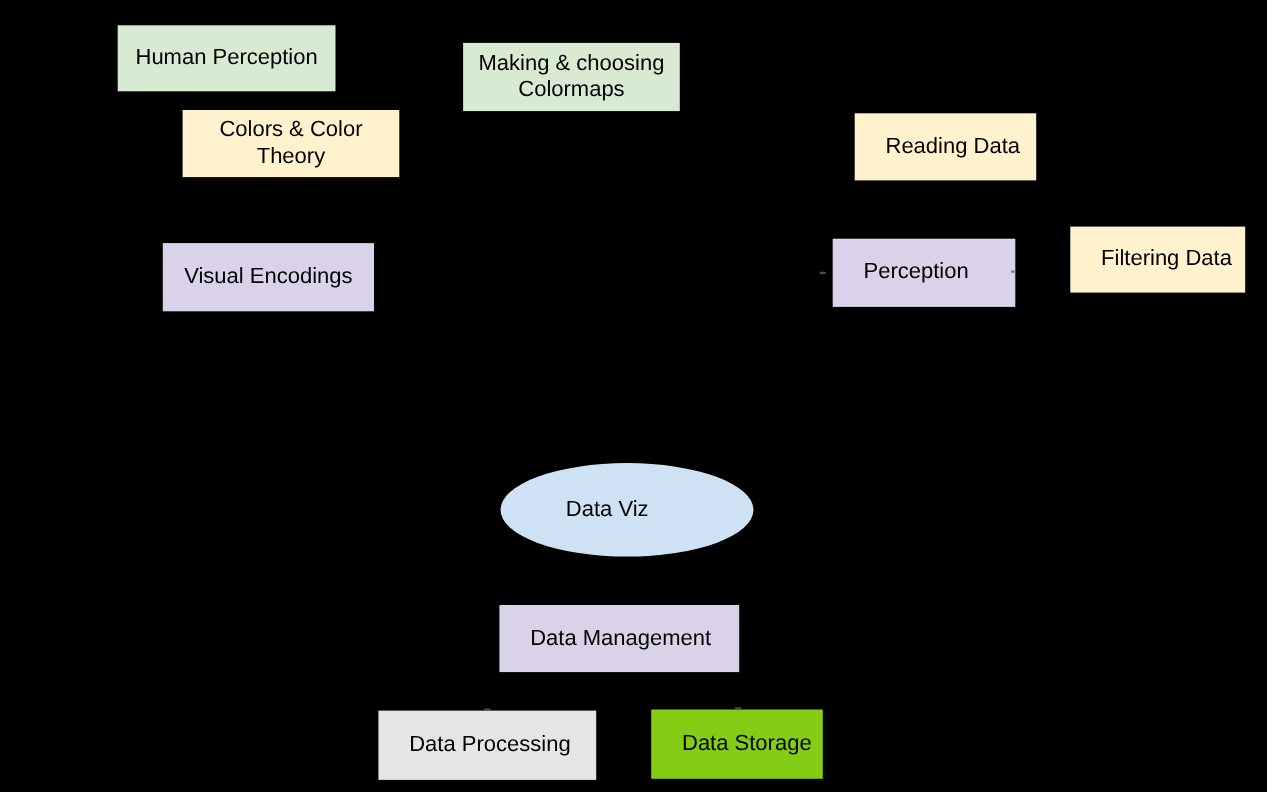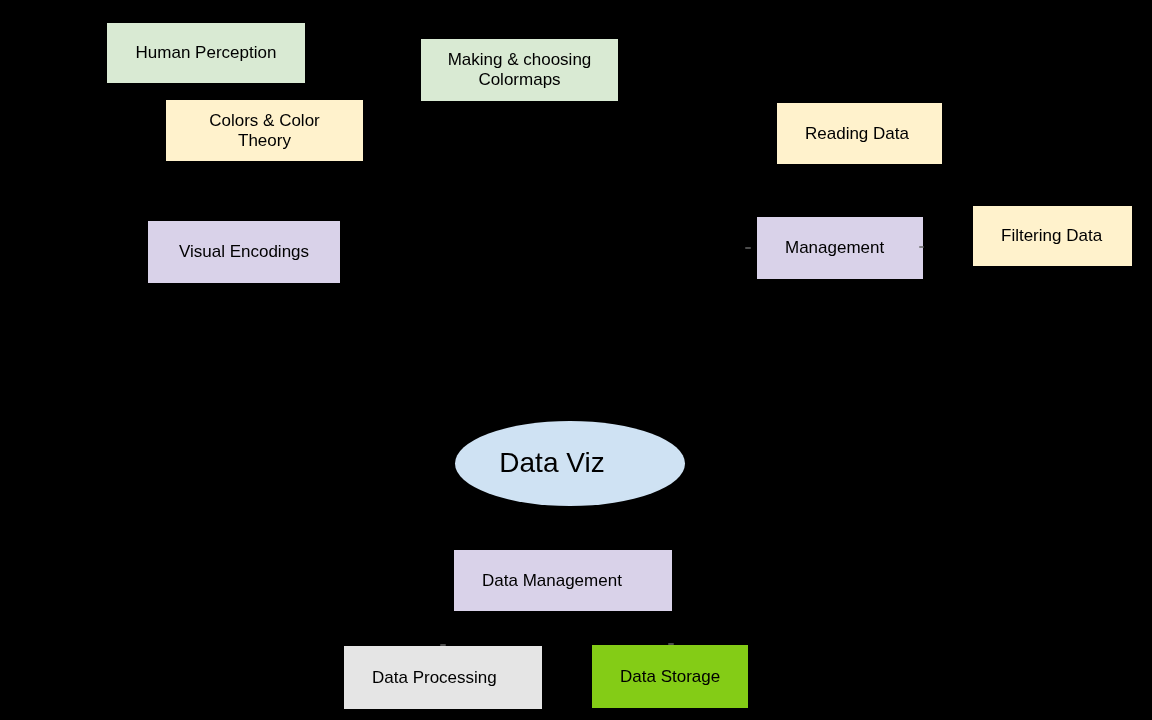--- a/index.html
+++ b/index.html
@@ -15,35 +15,35 @@
     overflow: hidden;
     font-family: "Liberation Sans", sans-serif;
   }
   .node {
     position: absolute;
     box-sizing: border-box;
     display: flex;
     align-items: center;
     justify-content: center;
     color: #000000;
-    font-size: 17px;
+    font-size: 20px;
     line-height: 1.16;
     text-align: center;
   }
   .node .label {
     white-space: pre-line;
   }
   .node.align-left {
     justify-content: flex-start;
     padding-left: 28px;
     text-align: left;
   }
   .node.shape-ellipse {
     border-radius: 50%;
-    font-size: 28px;
+    font-size: 20px;
     padding-right: 36px; 
   }
   .connector-mark {
     position: absolute;
     background: #666666;
     opacity: 0.75;
     border-radius: 1px;
   }
 </style>
 </head>
@@ -62,21 +62,21 @@
       <span class="label">Colors &amp; Color
 Theory</span>
     </div>
     <div class="node shape-rect align-left" style="left: 777px; top: 103px; width: 165px; height: 61px; background: rgb(255, 242, 204);">
       <span class="label">Reading Data</span>
     </div>
     <div class="node shape-rect align-left" style="left: 973px; top: 206px; width: 159px; height: 60px; background: rgb(255, 242, 204);">
       <span class="label">Filtering Data</span>
     </div>
     <div class="node shape-rect align-left" style="left: 757px; top: 217px; width: 166px; height: 62px; background: rgb(217, 210, 233);">
-      <span class="label">Management</span>
+      <span class="label">Perception</span>
     </div>
     <div class="node shape-rect align-center" style="left: 148px; top: 221px; width: 192px; height: 62px; background: rgb(217, 210, 233);">
       <span class="label">Visual Encodings</span>
     </div>
     <div class="node shape-ellipse align-center" style="left: 455px; top: 421px; width: 230px; height: 85px; background: rgb(207, 226, 243);">
       <span class="label">Data Viz</span>
     </div>
     <div class="node shape-rect align-left" style="left: 454px; top: 550px; width: 218px; height: 61px; background: rgb(217, 210, 233); align-items: center;">
       <span class="label">Data Management</span>
     </div>

